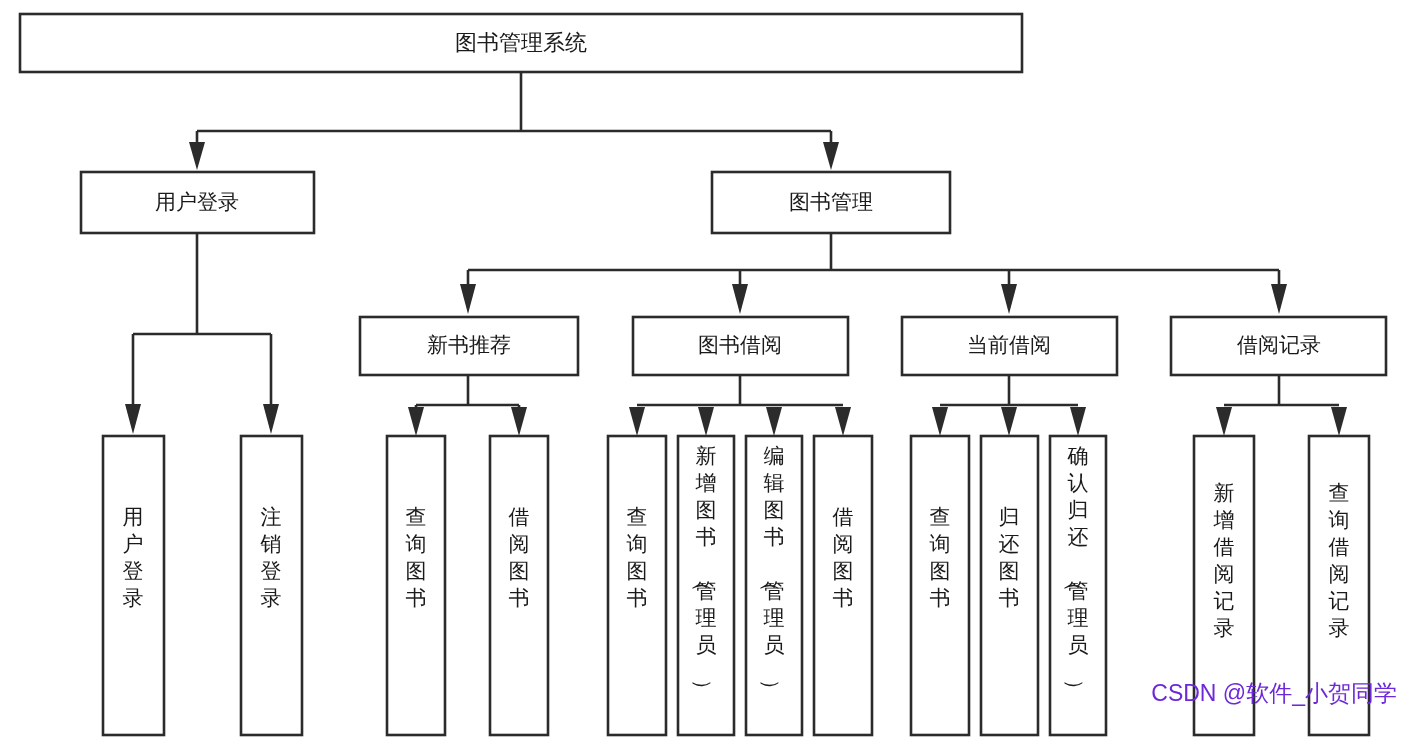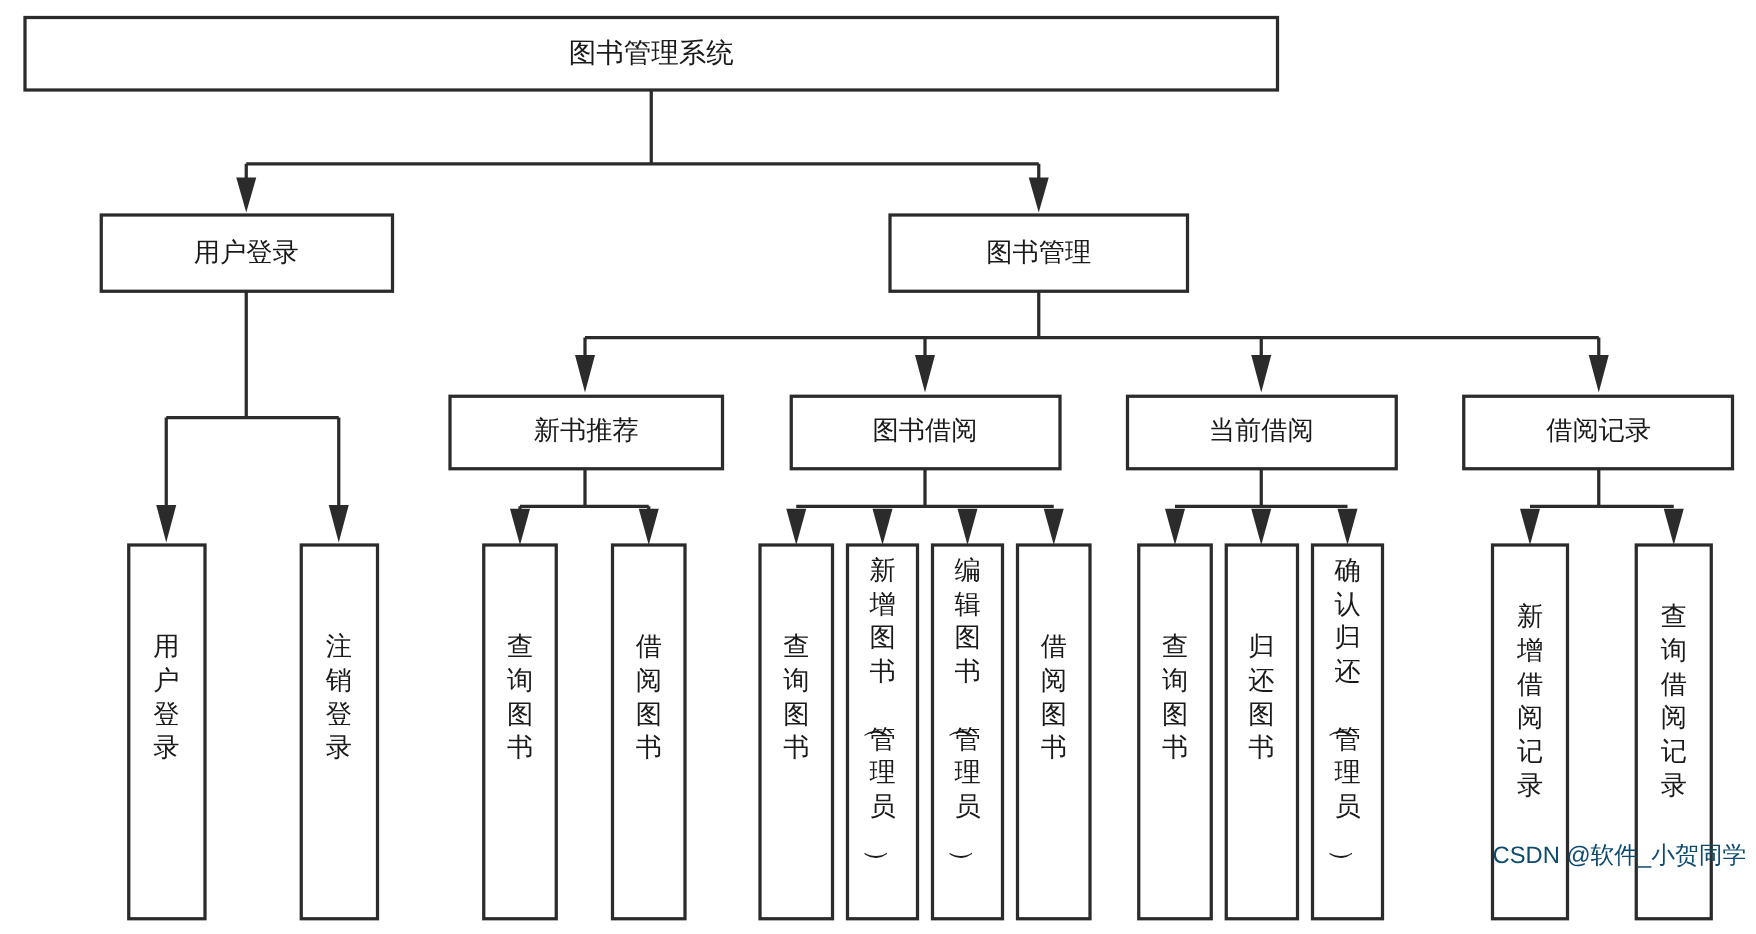--- a/index.html
+++ b/index.html
@@ -59,24 +59,24 @@
   
   .leaf-label {
     font-family: "Liberation Sans", "DejaVu Sans", sans-serif;
     font-size: 21px;
     fill: #1a1a1a;
     text-anchor: middle;
   }
   .watermark {
     position: absolute;
     right: 8px;
-    bottom: 16px;
-    font-family: "Liberation Sans", "DejaVu Sans", sans-serif;
-    font-size: 19px;
-    color: #0c4a6e;
+    bottom: 4px;
+    font-family: "Liberation Sans", "DejaVu Sans", sans-serif;
+    font-size: 23px;
+    color: #6d28d9;
     white-space: nowrap;
     user-select: none;
   }
 </style>
 </head>
 <body>
 
 <div id="diagram-root">
   <svg class="flow" viewBox="0 0 1405 747" xmlns="http://www.w3.org/2000/svg">
 

